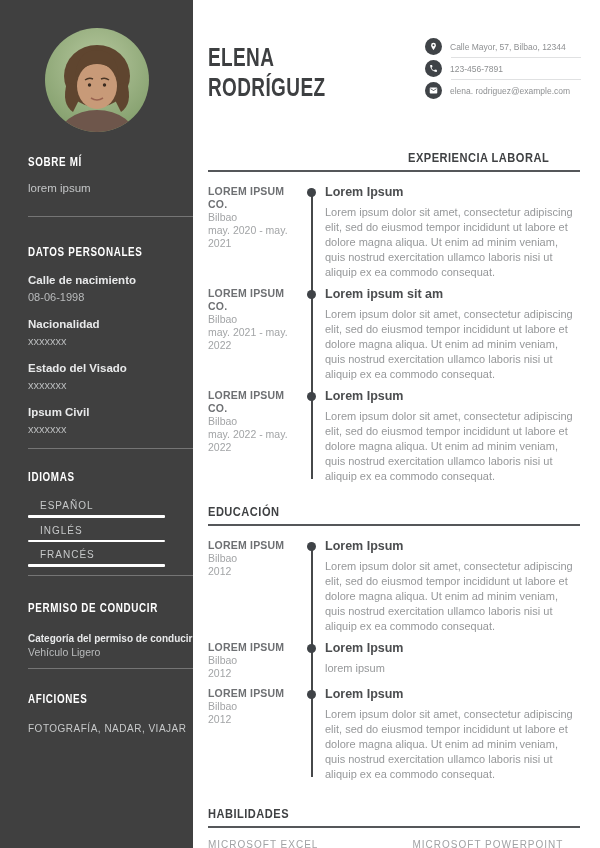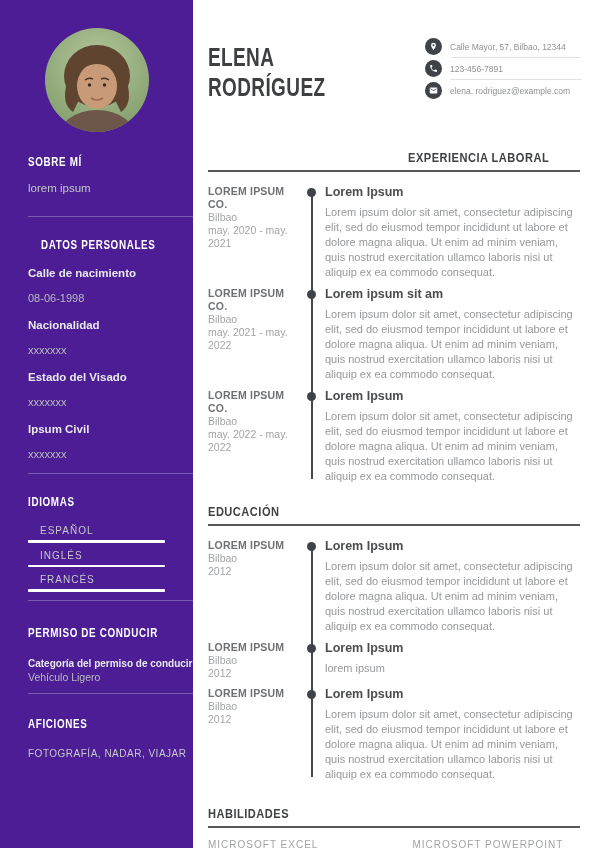--- a/index.html
+++ b/index.html
@@ -1,30 +1,30 @@
 <!DOCTYPE html>
 <html><head>
 <meta charset="utf-8">
 <style>
   html,body{margin:0;padding:0;background:#fff;}
   .page{position:relative;width:600px;height:848px;background:#ffffff;overflow:hidden;
         font-family:"Liberation Sans","DejaVu Sans",sans-serif;}
 
   
-  .sidebar{position:absolute;left:0;top:0;width:193px;height:848px;background:#4c1d95;color:#c7c9ca;}
+  .sidebar{position:absolute;left:0;top:0;width:193px;height:848px;background:#404040;color:#c7c9ca;}
   .photo-wrap{width:104px;height:104px;border-radius:50%;overflow:hidden;margin:28px auto 0 auto;}
   .photo-wrap svg{display:block;}
   .sb-h{display:block;margin:0 0 0 28px;}
   .sb-h span{display:inline-block;transform:scaleX(0.82);transform-origin:0 50%;
              font-weight:700;color:#ffffff;font-size:12px;letter-spacing:0.8px;white-space:nowrap;}
   .sb-divider{height:1px;background:rgba(255,255,255,0.28);margin:0 0 0 28px;}
   .sb-text{margin:12px 28px 0 28px;font-size:11.5px;color:#c3c5c6;}
   .pi{margin:13px 28px 0 28px;}
   .pi-label{font-size:11.5px;font-weight:700;color:#e8e9ea;line-height:14px;}
-  .pi-value{font-size:11px;color:#b9bbbc;line-height:13px;margin-top:12px;}
+  .pi-value{font-size:11px;color:#b9bbbc;line-height:13px;margin-top:4px;}
   .lang{margin:0 28px 6px 28px;}
   .lang-name{font-size:10px;letter-spacing:1px;color:#c7c9ca;line-height:13px;padding-left:12px;}
   .lang-bar{height:2.5px;background:#ffffff;margin-top:3px;border-radius:1px;}
   .drive-label{margin:17px 28px 0 28px;font-size:10px;font-weight:700;color:#e8e9ea;white-space:nowrap;}
   .drive-value{margin:2px 28px 0 28px;font-size:10.5px;color:#b9bbbc;}
   .hobbies-text{margin:16px 28px 0 28px;font-size:10px;letter-spacing:0.5px;color:#c7c9ca;white-space:nowrap;}
 
   
   .main{position:absolute;left:208px;top:0;width:372px;}
   .name-block{margin-top:42px;transform:scaleX(0.76);transform-origin:0 50%;}
@@ -89,21 +89,21 @@
       </svg>
     </div>
 
     <div style="margin-top:20px;" class="sb-h">
       <span>SOBRE MÍ</span>
     </div>
     <div class="sb-text">lorem ipsum</div>
 
     <div class="sb-divider" style="margin-top:22px;"></div>
 
-    <div style="margin-top:18px;text-align:center;" class="sb-h">
+    <div style="margin-top:25px;" class="sb-h">
       <span>DATOS PERSONALES</span>
     </div>
     <div class="pi">
       <div class="pi-label">Calle de nacimiento</div>
       <div class="pi-value">08-06-1998</div>
     </div>
     <div class="pi">
       <div class="pi-label">Nacionalidad</div>
       <div class="pi-value">xxxxxxx</div>
     </div>

